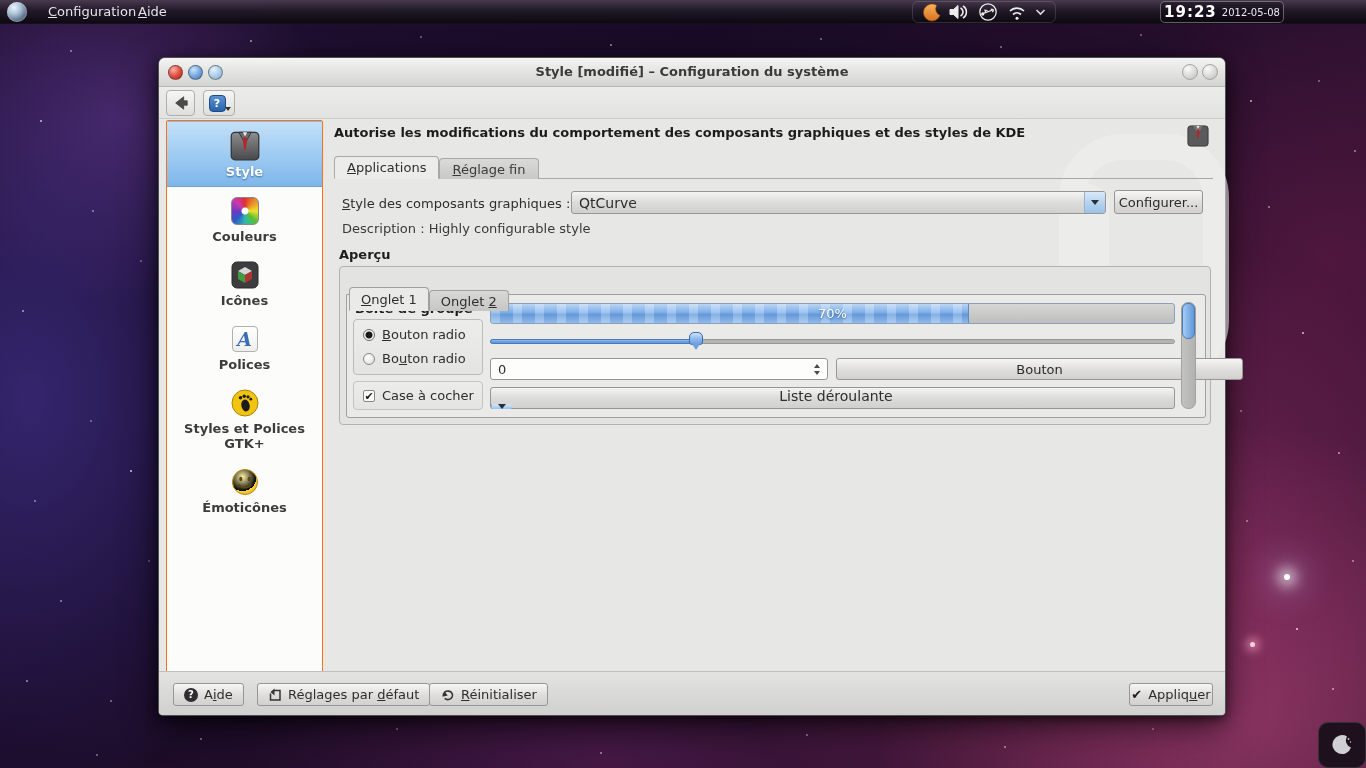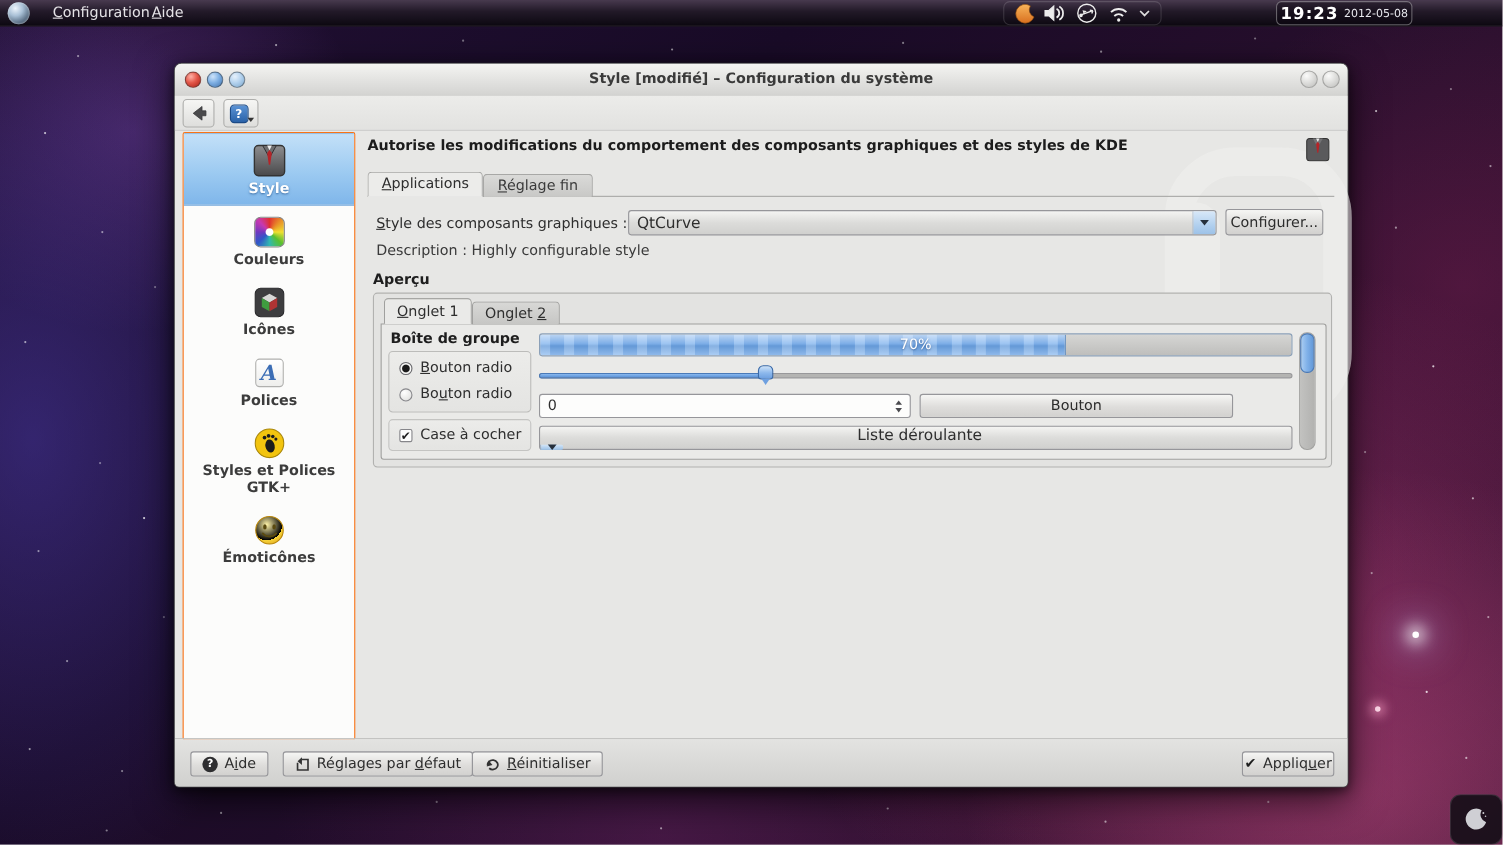--- a/index.html
+++ b/index.html
@@ -135,21 +135,21 @@
   .combo-style { left:240px; top:71px; width:535px; height:23px; }
   .btn { border:1px solid #96969a; border-radius:3px; background:linear-gradient(180deg,#f6f6f4 0%,#dedddb 55%,#d2d1cf 100%);
     display:flex; align-items:center; justify-content:center; font-size:13px; color:#2c2c2c; }
   .btn-configure { position:absolute; left:783px; top:70px; width:89px; height:24px; }
   .description { position:absolute; left:11px; top:101px; color:#3a3a3a; }
   .apercu-label { position:absolute; left:8px; top:127px; font-weight:bold; color:#1e1e1e; }
 
   
   .preview { position:absolute; left:8px; top:146px; width:872px; height:159px;
     border:1px solid #b2b2b0; border-radius:4px; background:#e3e3e1; }
-  .pv-tabs { position:absolute; left:9px; top:4px; height:24px; display:flex; z-index:2; }
+  .pv-tabs { position:absolute; left:9px; top:20px; height:24px; display:flex; z-index:2; }
   .pv-tab { height:24px; padding:0 11px; display:flex; align-items:center; border:1px solid #a0a09e;
     border-radius:4px 4px 0 0; font-size:13px; }
   .pv-tab.active { background:#eaeae8; border-bottom:1px solid #eaeae8; }
   .pv-tab.inactive { background:linear-gradient(180deg,#d8d8d6,#c6c6c4); height:21px; margin-top:3px; border-bottom:none;justify-content:center; }
   .pv-page { position:absolute; left:6px; top:27px; width:860px; height:124px;
     border:1px solid #a0a09e; border-radius:0 3px 3px 3px; background:#eaeae8; }
 
   .gb-title { position:absolute; left:8px; top:6px; font-weight:bold; color:#1e1e1e; }
   .gb-frame { position:absolute; left:6px; top:24px; width:130px; height:56px;
     border:1px solid #bcbcba; border-radius:4px; background:linear-gradient(180deg,#ececea,#e4e4e2); }
@@ -183,21 +183,21 @@
     background:linear-gradient(180deg,#cde2f8 0%,#8cb8ec 55%,#6ea0e0 100%); }
   .slider-handle::after { content:""; position:absolute; left:2px; top:11px; width:0; height:0;
     border-left:4.5px solid transparent; border-right:4.5px solid transparent; border-top:6px solid #6ea0e0; }
 
   .spinbox { position:absolute; left:143px; top:63px; width:338px; height:22px; border:1px solid #96969a;
     border-radius:3px; background:#fdfdfc; display:flex; align-items:center; }
   .spin-text { flex:1; padding-left:7px; font-size:13px; }
   .spin-arrows { width:18px; display:flex; flex-direction:column; align-items:center; gap:3px; padding-right:2px; }
   .tri-up-s { width:0; height:0; border-left:3.5px solid transparent; border-right:3.5px solid transparent; border-bottom:4.5px solid #4a4a4e; }
   .tri-down-s { width:0; height:0; border-left:3.5px solid transparent; border-right:3.5px solid transparent; border-top:4.5px solid #4a4a4e; }
-  .pv-button { position:absolute; left:489px; top:63px; width:285px; height:22px; }
+  .pv-button { position:absolute; left:489px; top:63px; width:407px; height:22px; }
   .pv-combo { left:143px; top:92px; width:685px; height:22px; position:absolute;flex-direction:column; }
 
   .pv-scroll { position:absolute; left:834px; top:7px; width:15px; height:107px; border:1px solid #a2a2a0;
     border-radius:7px; background:linear-gradient(90deg,#c2c2c0,#b2b2b0); }
   .pv-thumb { position:absolute; left:0px; top:0px; width:13px; height:36px; border:1px solid #4a7ab8;
     border-radius:6px; background:linear-gradient(90deg,#a8ccf2 0%,#7fb0e8 50%,#6298d8 100%); }
 
   
   .footer { position:absolute; left:0; right:0; bottom:0; height:44px; border-top:1px solid #bfbfbd;
     background:linear-gradient(180deg,#e3e3e1,#d0d0ce); border-radius:0 0 4px 4px; }

